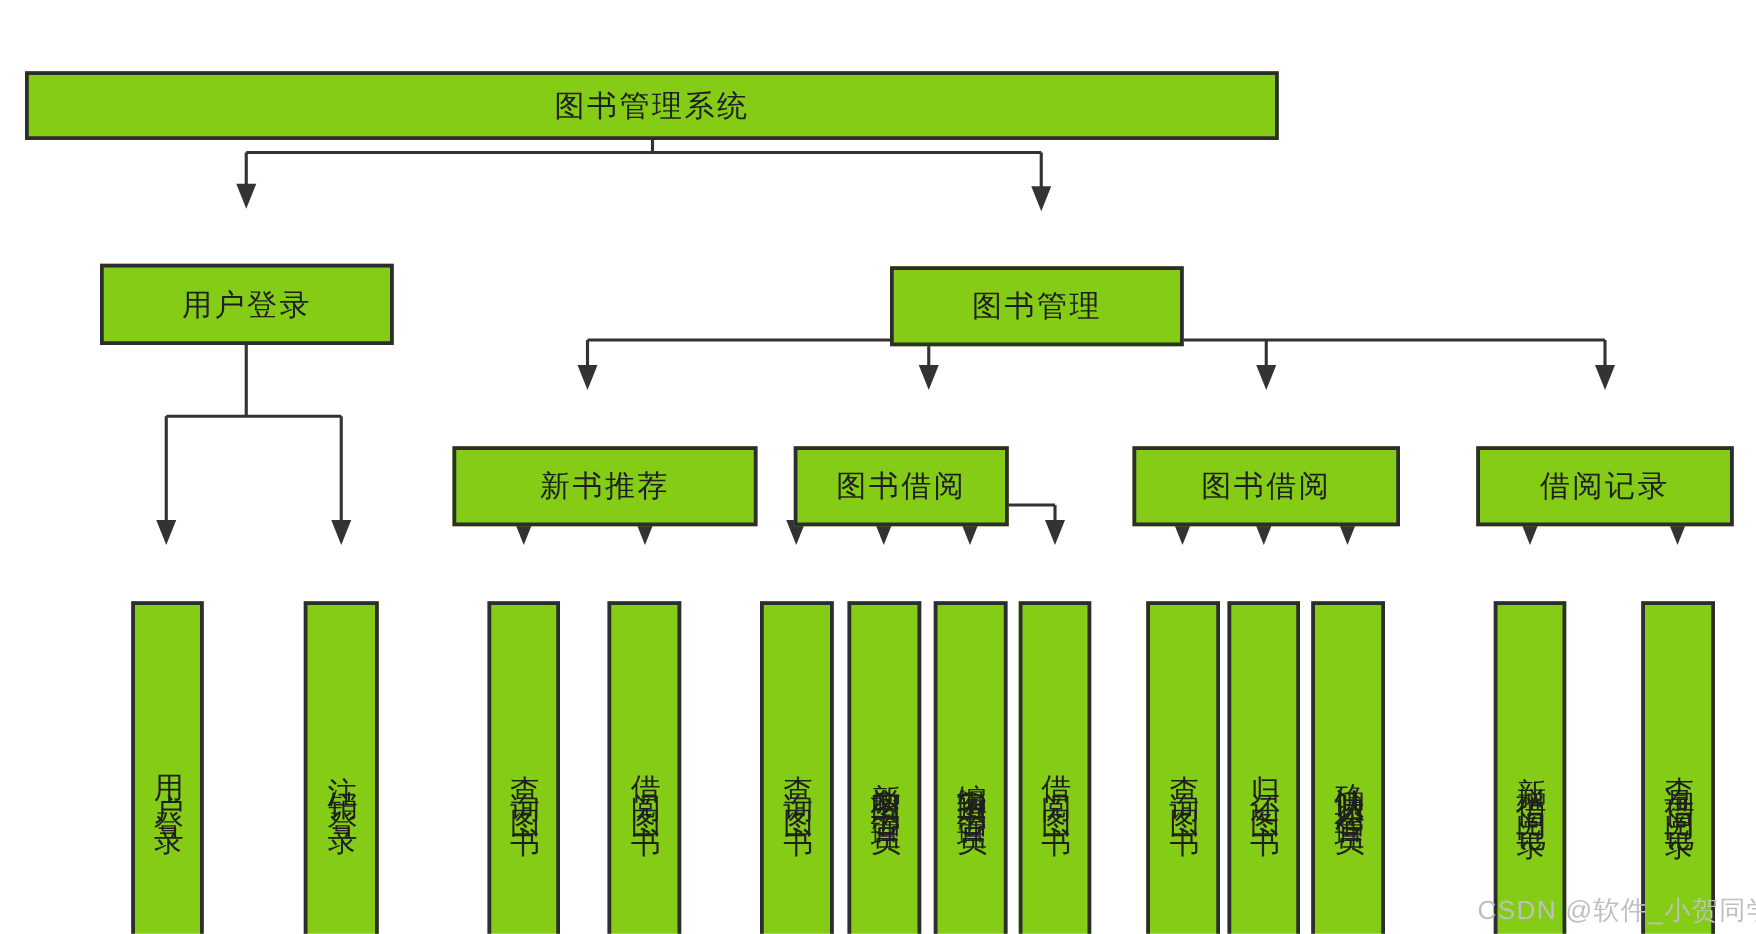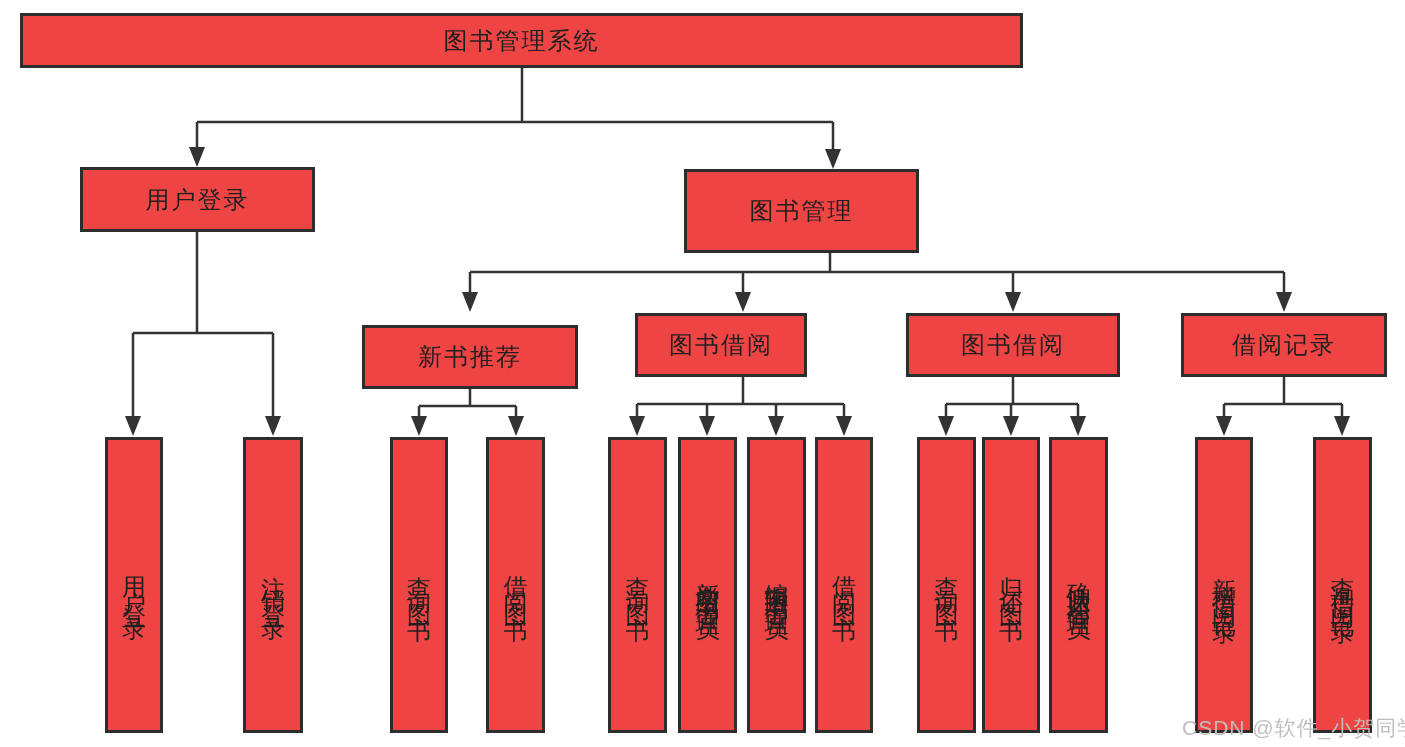--- a/index.html
+++ b/index.html
@@ -6,23 +6,23 @@
   body{
     width:1405px;height:747px;position:relative;background:#ffffff;
     font-family:"Liberation Sans","DejaVu Sans",sans-serif;
     overflow:hidden;
   }
   #connectors{position:absolute;left:0;top:0;z-index:1;pointer-events:none;}
   #connectors path{stroke:#333333;stroke-width:2.5;fill:none;}
   #connectors polygon{fill:#333333;stroke:none;}
   .node{
     position:absolute;box-sizing:border-box;z-index:2;
-    background:#ef4444;border:3px solid #2d2d2d;color:#1f1f1f;
+    background:#84cc16;border:3px solid #2d2d2d;color:#1f1f1f;
     display:flex;align-items:center;justify-content:center;
-    font-size:24px;text-align:center;
+    font-size:24px;text-align:center;margin-top:44px;
   }
   .h-node{letter-spacing:2px;}
   .leaf{
     writing-mode:vertical-rl;text-orientation:mixed;
     letter-spacing:14px;line-height:1;
   }
   .leaf.mid{letter-spacing:9px;}
   .leaf.tight{letter-spacing:5px;}
   .watermark{
     position:absolute;left:1182px;top:714px;z-index:5;
@@ -64,23 +64,23 @@
   <polygon points="1070,416 1086,416 1078,436"></polygon>
 
   <path d="M1284 377 V404 M1224 404 H1342 M1224 404 V420 M1342 404 V420"></path>
   <polygon points="1216,416 1232,416 1224,436"></polygon>
   <polygon points="1334,416 1350,416 1342,436"></polygon>
 </svg>
 
 <div class="node h-node" style="left:20px;top:13px;width:1003px;height:55px">图书管理系统</div>
 
 <div class="node h-node" style="left:80px;top:167px;width:235px;height:65px">用户登录</div>
-<div class="node h-node" style="left:684px;top:169px;width:235px;height:84px">图书管理</div>
+<div class="node h-node" style="left:712px;top:169px;width:235px;height:64px">图书管理</div>
 
-<div class="node h-node" style="left:362px;top:325px;width:216px;height:64px">新书推荐</div>
+<div class="node h-node" style="left:362px;top:313px;width:244px;height:64px">新书推荐</div>
 <div class="node h-node" style="left:635px;top:313px;width:172px;height:64px">图书借阅</div>
 <div class="node h-node" style="left:906px;top:313px;width:214px;height:64px">图书借阅</div>
 <div class="node h-node" style="left:1181px;top:313px;width:206px;height:64px">借阅记录</div>
 
 <div class="node leaf" style="left:105px;top:437px;width:58px;height:296px">用户登录</div>
 <div class="node leaf" style="left:243px;top:437px;width:60px;height:296px">注销登录</div>
 
 <div class="node leaf" style="left:390px;top:437px;width:58px;height:296px">查询图书</div>
 <div class="node leaf" style="left:486px;top:437px;width:59px;height:296px">借阅图书</div>
 

